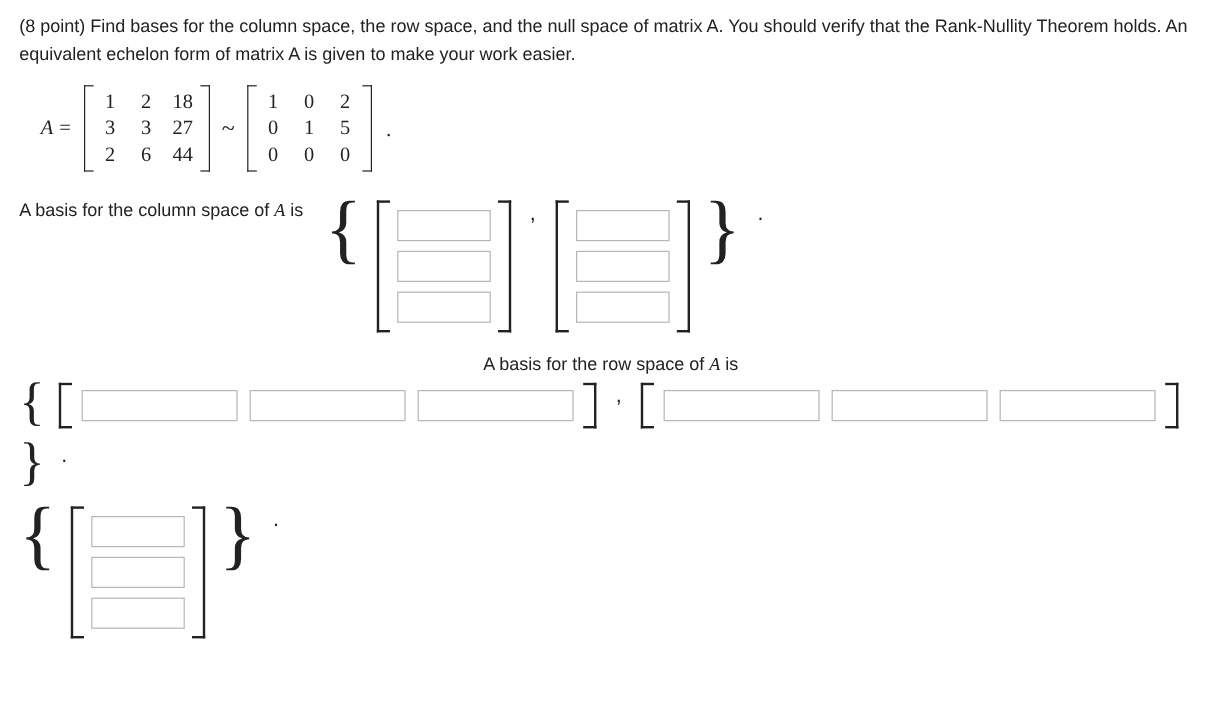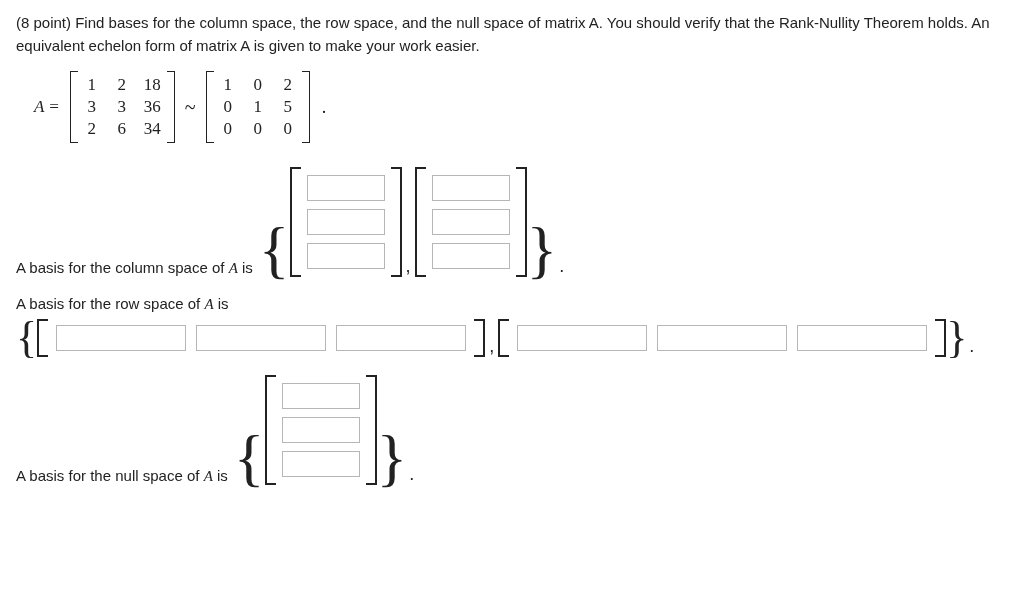--- a/index.html
+++ b/index.html
@@ -42,23 +42,23 @@
   }
   .mcell {
     text-align: center;
     min-width: 16px;
   }
   .italic { font-style: italic; }
 
   .section {
     margin: 18px 0;
     display: flex;
-    align-items: flex-end;
+    align-items: flex-start;
     flex-wrap: wrap;
-    gap: 0;
+    gap: 12px;
   }
   .label {
     font-family: "Helvetica Neue", Arial, sans-serif;
     font-size: 15px;
     margin-right: 6px;
   }
   .Ait { font-family: "Times New Roman", serif; font-style: italic; }
 
   .brace {
     font-family: "Times New Roman", serif;
@@ -128,24 +128,24 @@
   <span class="italic">A =</span>
 
   <span class="bmatrix">
     <span class="brkL"></span>
     <span class="mgrid" id="matA" style="grid-template-columns:repeat(3,auto);">
         <span class="mcell">1</span>
         <span class="mcell">2</span>
         <span class="mcell">18</span>
         <span class="mcell">3</span>
         <span class="mcell">3</span>
-        <span class="mcell">36</span>
+        <span class="mcell">27</span>
         <span class="mcell">2</span>
         <span class="mcell">6</span>
-        <span class="mcell">34</span>
+        <span class="mcell">44</span>
       </span>
     <span class="brkR"></span>
   </span>
 
   <span class="tilde">~</span>
 
   <span class="bmatrix">
     <span class="brkL"></span>
     <span class="mgrid" id="matE" style="grid-template-columns:repeat(3,auto);">
         <span class="mcell">1</span>
@@ -190,21 +190,21 @@
       <input class="box" style="">
     </span>
     <span class="bbR"></span>
   </span>
 
   <span class="brace">}</span>
   <span class="period">.</span>
 </div>
 
 <div>
-  <div class="label" style="margin-bottom:6px;">
+  <div class="label" style="margin-bottom:6px;text-align:center;">
     <span>A basis for the row space of </span><span class="Ait">A</span><span> is</span>
   </div>
   <div class="section" style="margin-top:4px;">
     <span class="brace brace-sm">{</span>
 
     <span class="bbracket">
       <span class="bbL"></span>
       <span class="hrow">
         <input class="box box-w" style="">
         <input class="box box-w" style="">
@@ -224,23 +224,20 @@
       </span>
       <span class="bbR"></span>
     </span>
 
     <span class="brace brace-sm">}</span>
     <span class="period">.</span>
   </div>
 </div>
 
 <div class="section">
-  <span class="label">
-    <span>A basis for the null space of </span><span class="Ait">A</span><span> is</span>
-  </span>
   <span class="brace">{</span>
 
   <span class="bbracket">
     <span class="bbL"></span>
     <span class="vcol">
       <input class="box" style="">
       <input class="box" style="">
       <input class="box" style="">
     </span>
     <span class="bbR"></span>

